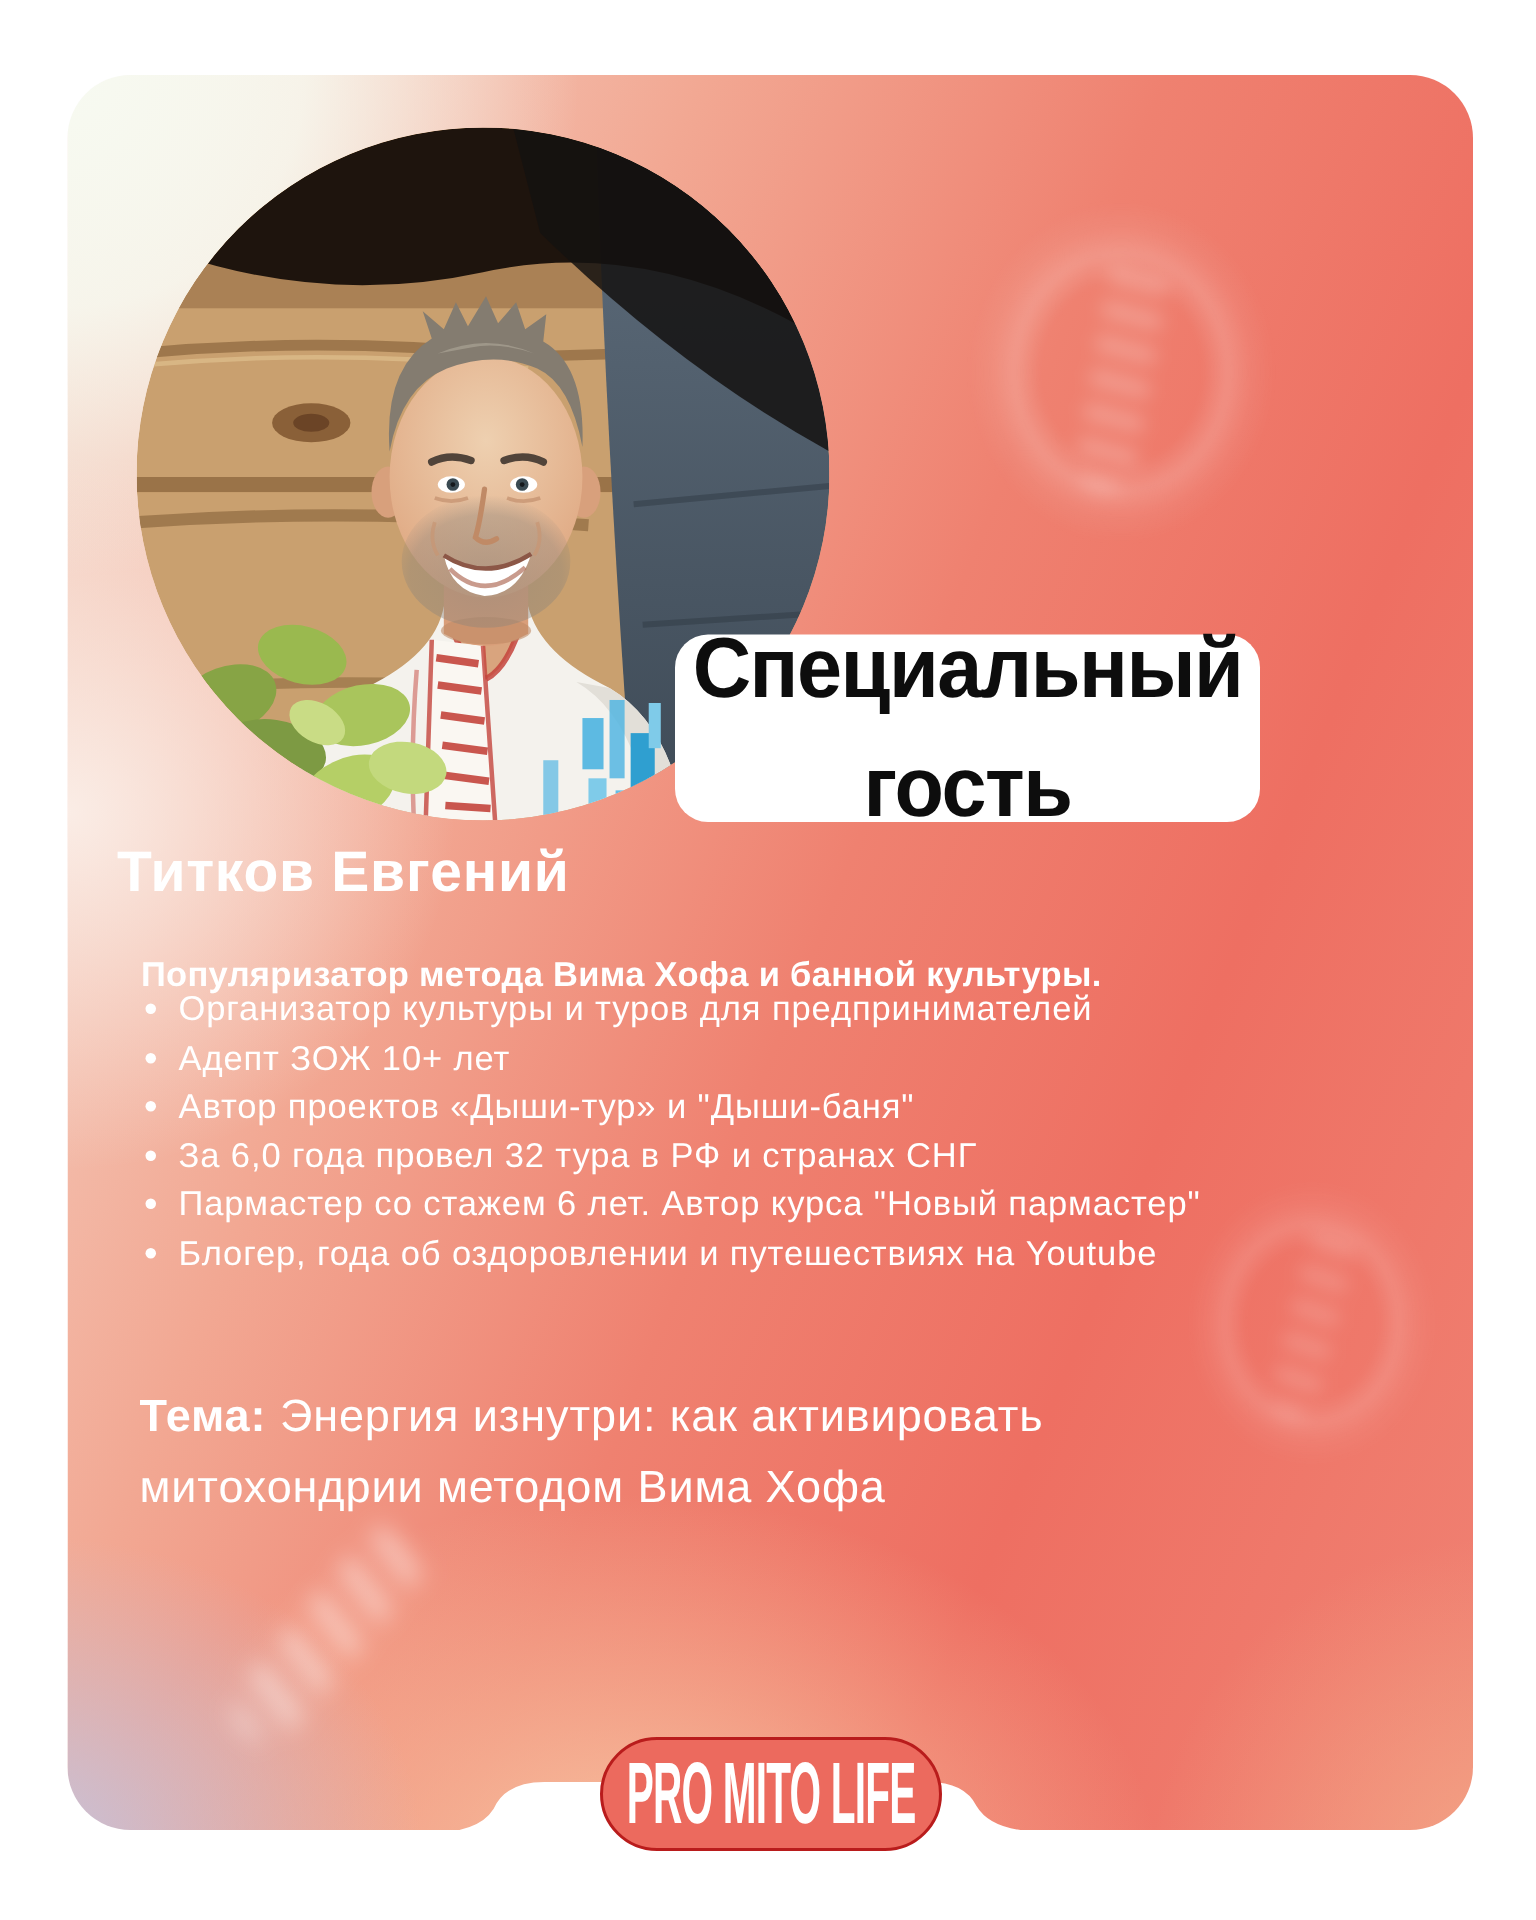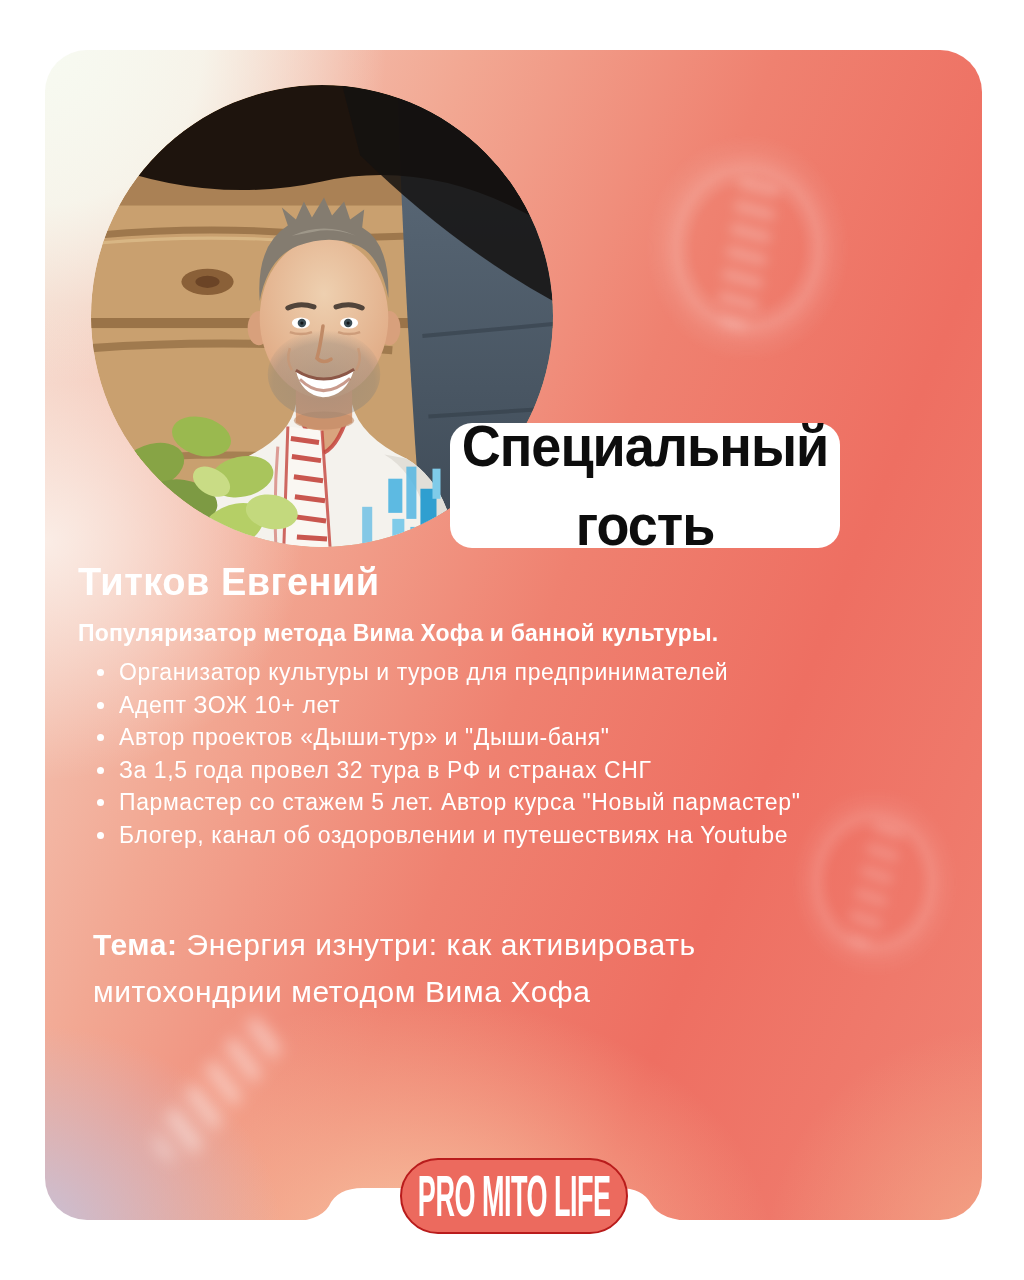--- a/index.html
+++ b/index.html
@@ -57,21 +57,21 @@
   .badge span{
     display:block;font-weight:700;font-size:54px;line-height:55px;
     color:#0d0d0d;letter-spacing:-1px;transform:scaleY(1.05);
   }
   
   .name{
     position:absolute;left:33px;top:503px;margin:0;
     font-size:38px;line-height:58px;font-weight:700;color:#ffffff;letter-spacing:0.5px;
   }
   .subtitle{
-    position:absolute;left:33px;top:570px;margin:0;
+    position:absolute;left:33px;top:570px;margin:16px;
     font-size:23px;font-weight:700;color:#ffffff;letter-spacing:0.2px;
   }
   .facts{
     position:absolute;left:50px;top:606px;margin:0;padding:0;list-style:none;width:840px;
   }
   .facts li{
     position:relative;padding-left:24px;
     font-size:23px;line-height:32.5px;font-weight:400;color:#ffffff;letter-spacing:0.6px;
   }
   .facts li::before{
@@ -223,23 +223,23 @@
     <span>гость</span>
   </div>
 
   <h1 class="name">Титков Евгений</h1>
   <p class="subtitle">Популяризатор метода Вима Хофа и банной культуры.</p>
 
   <ul class="facts">
     <li>Организатор культуры и туров для предпринимателей</li>
     <li>Адепт ЗОЖ 10+ лет</li>
     <li>Автор проектов «Дыши-тур» и "Дыши-баня"</li>
-    <li>За 1,5 года провел 32 тура в РФ и странах СНГ</li>
-    <li>Пармастер со стажем 5 лет. Автор курса "Новый пармастер"</li>
-    <li>Блогер, канал об оздоровлении и путешествиях на Youtube</li>
+    <li>За 6,0 года провел 32 тура в РФ и странах СНГ</li>
+    <li>Пармастер со стажем 6 лет. Автор курса "Новый пармастер"</li>
+    <li>Блогер, года об оздоровлении и путешествиях на Youtube</li>
   </ul>
 
   <p class="theme"><strong>Тема:</strong><span>Энергия изнутри: как активировать митохондрии методом Вима Хофа</span></p>
 
 </div>
 
 <svg class="bottom-tab" width="410" height="44" viewBox="0 0 410 44">
   <path d="M0,44 L0,38 Q34,38 44,22 Q52,4 78,4 L334,4 Q358,4 366,20 Q376,37 410,37 L410,44 Z" fill="#ffffff"></path>
 </svg>
 

